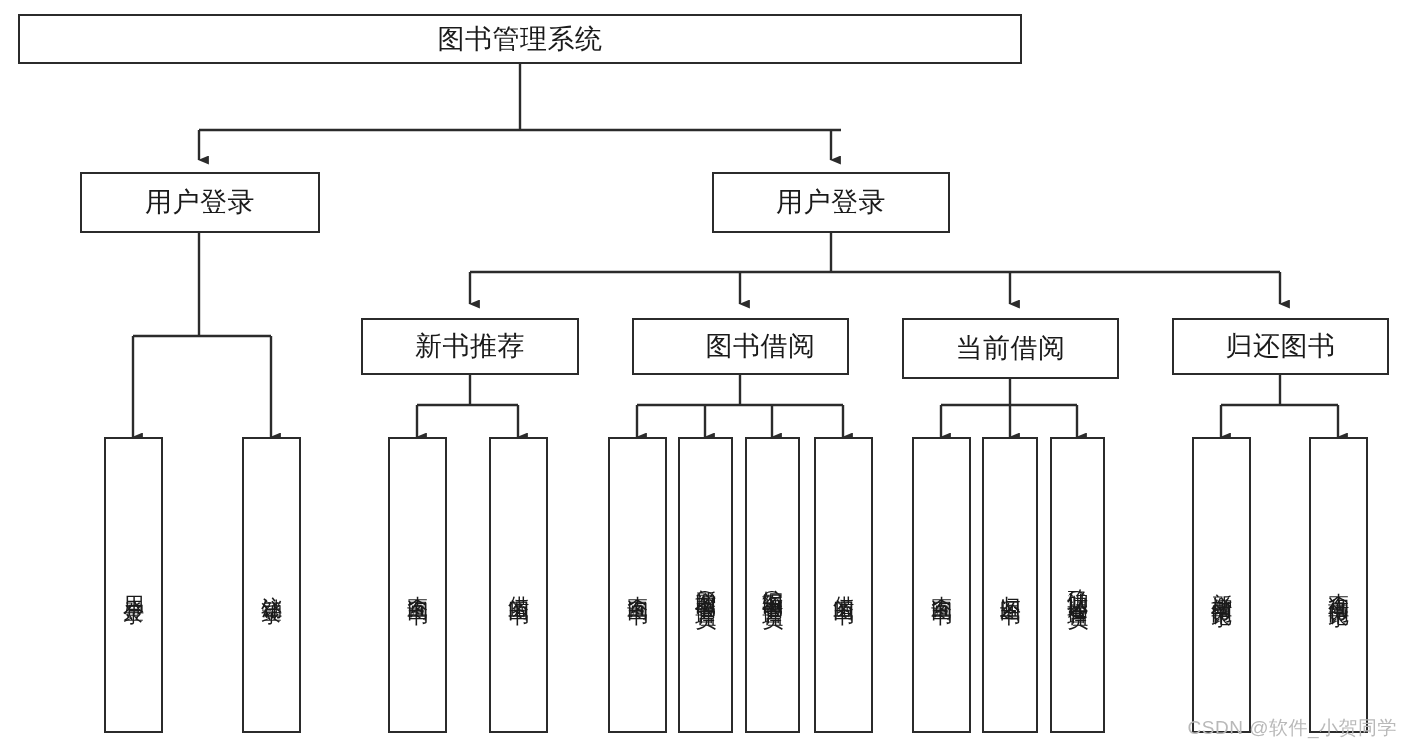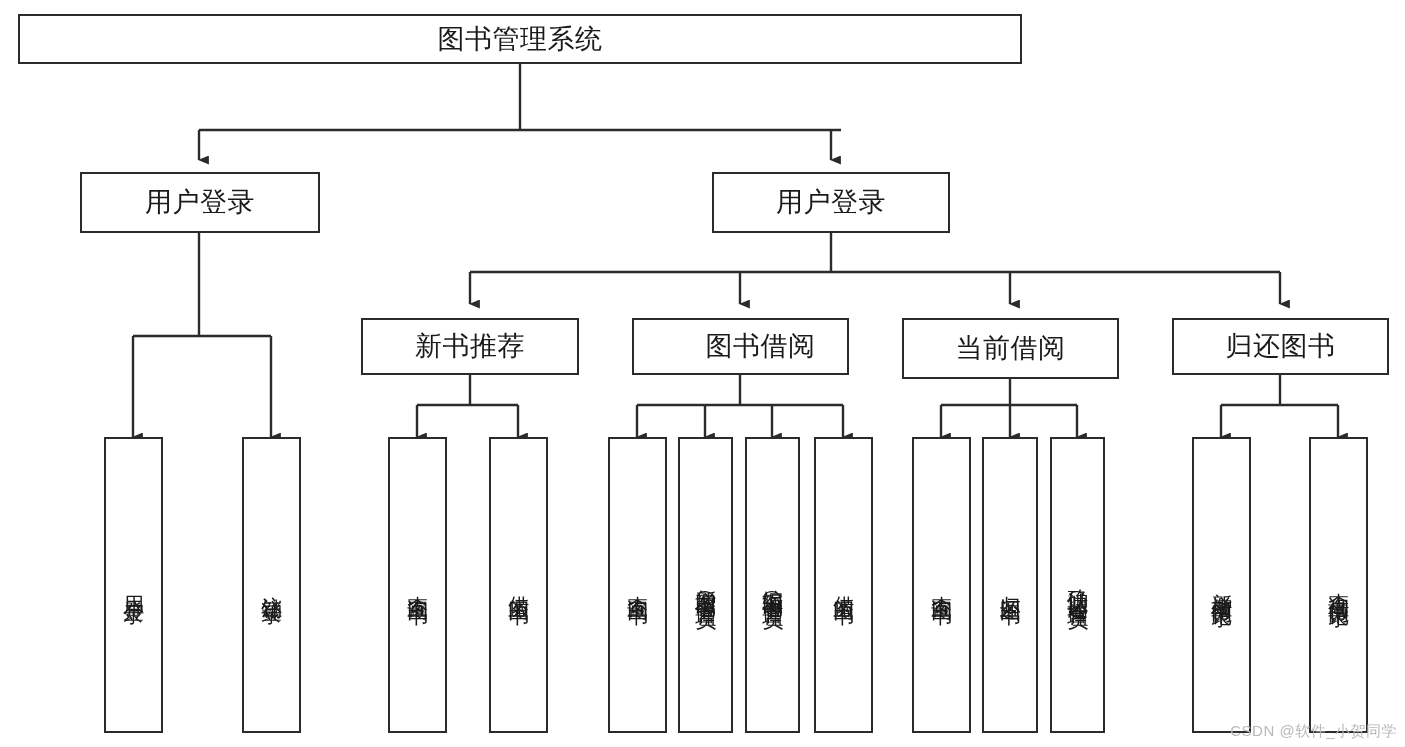--- a/index.html
+++ b/index.html
@@ -54,21 +54,21 @@
   }
   .node.vert .lbl {
     writing-mode: vertical-rl;
     text-orientation: upright;
     display: block;
   }
   .watermark {
     position: absolute;
     right: 8px;
     bottom: 6px;
-    font-size: 15px;
+    font-size: 19px;
     color: #b9b9b9;
     letter-spacing: 0.5px;
     z-index: 5;
     white-space: nowrap;
     font-family: "Liberation Sans", "DejaVu Sans", sans-serif;
   }
 </style>
 </head>
 <body>
 

